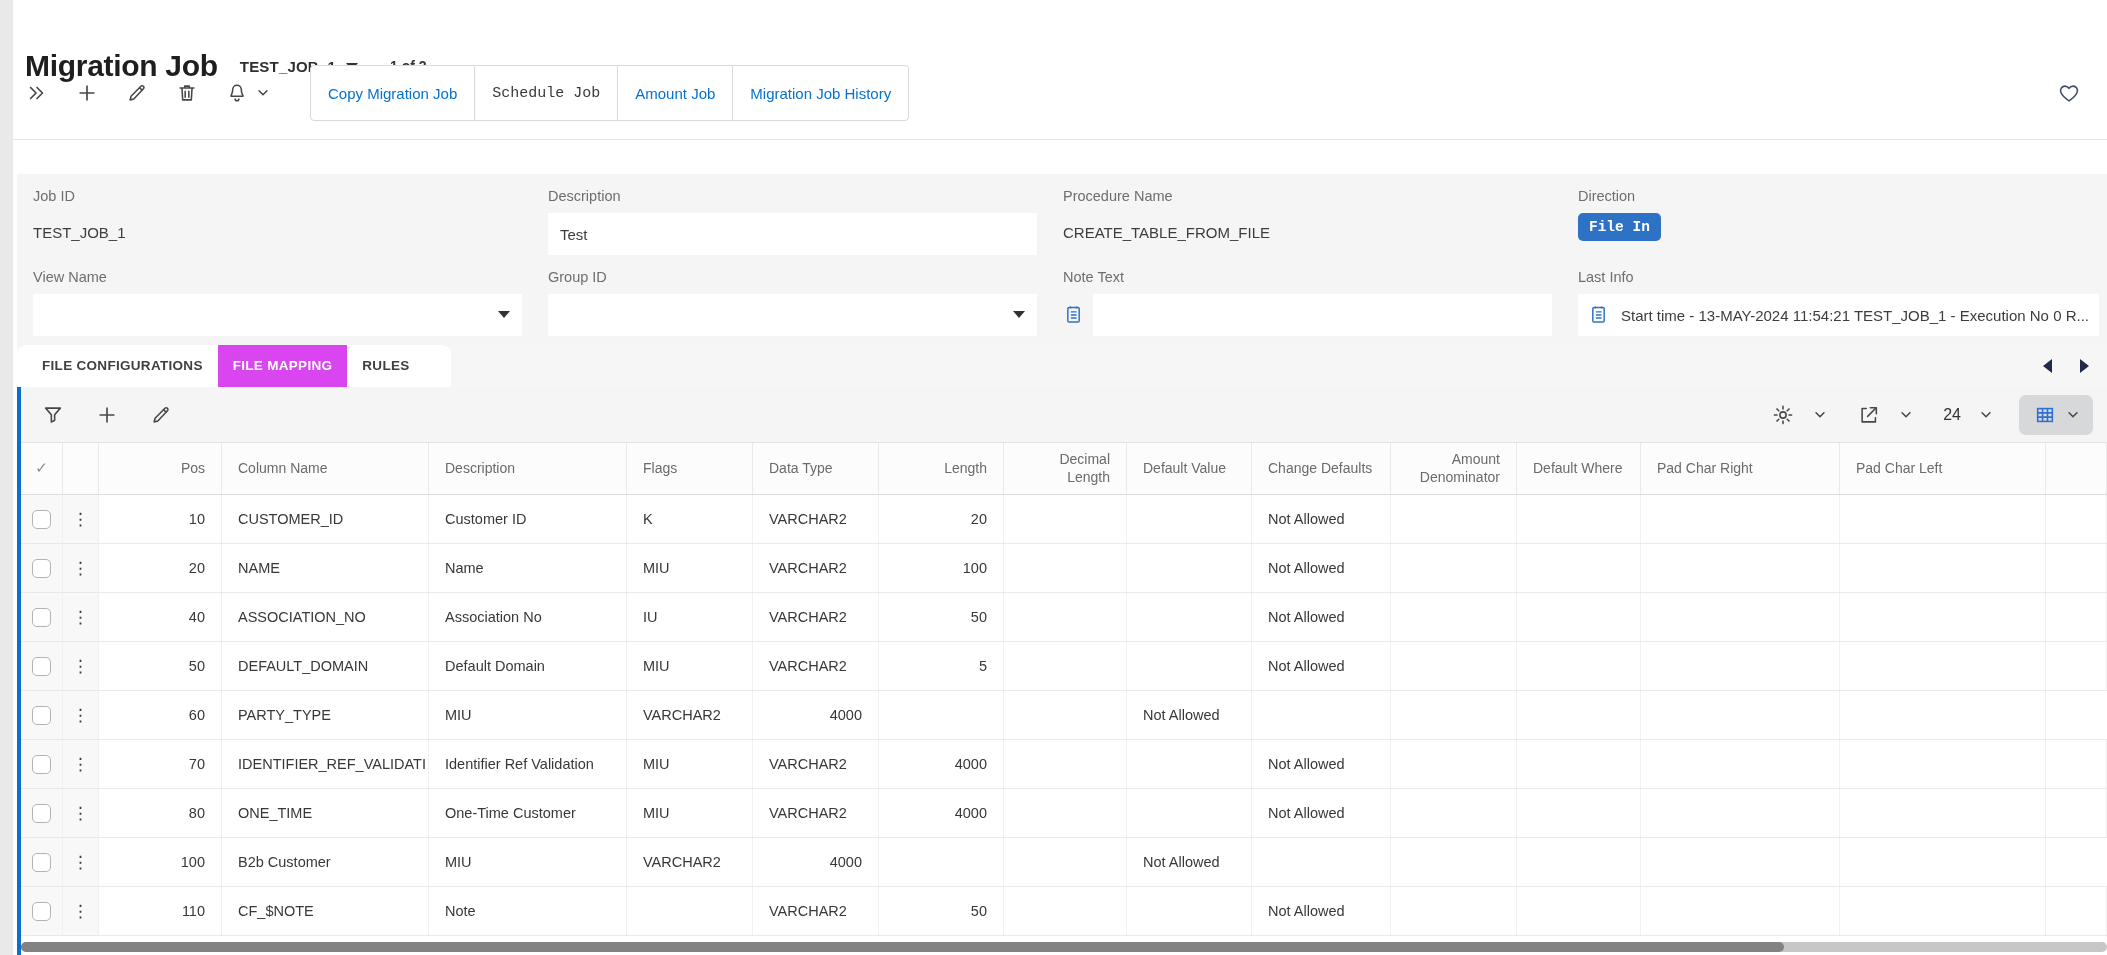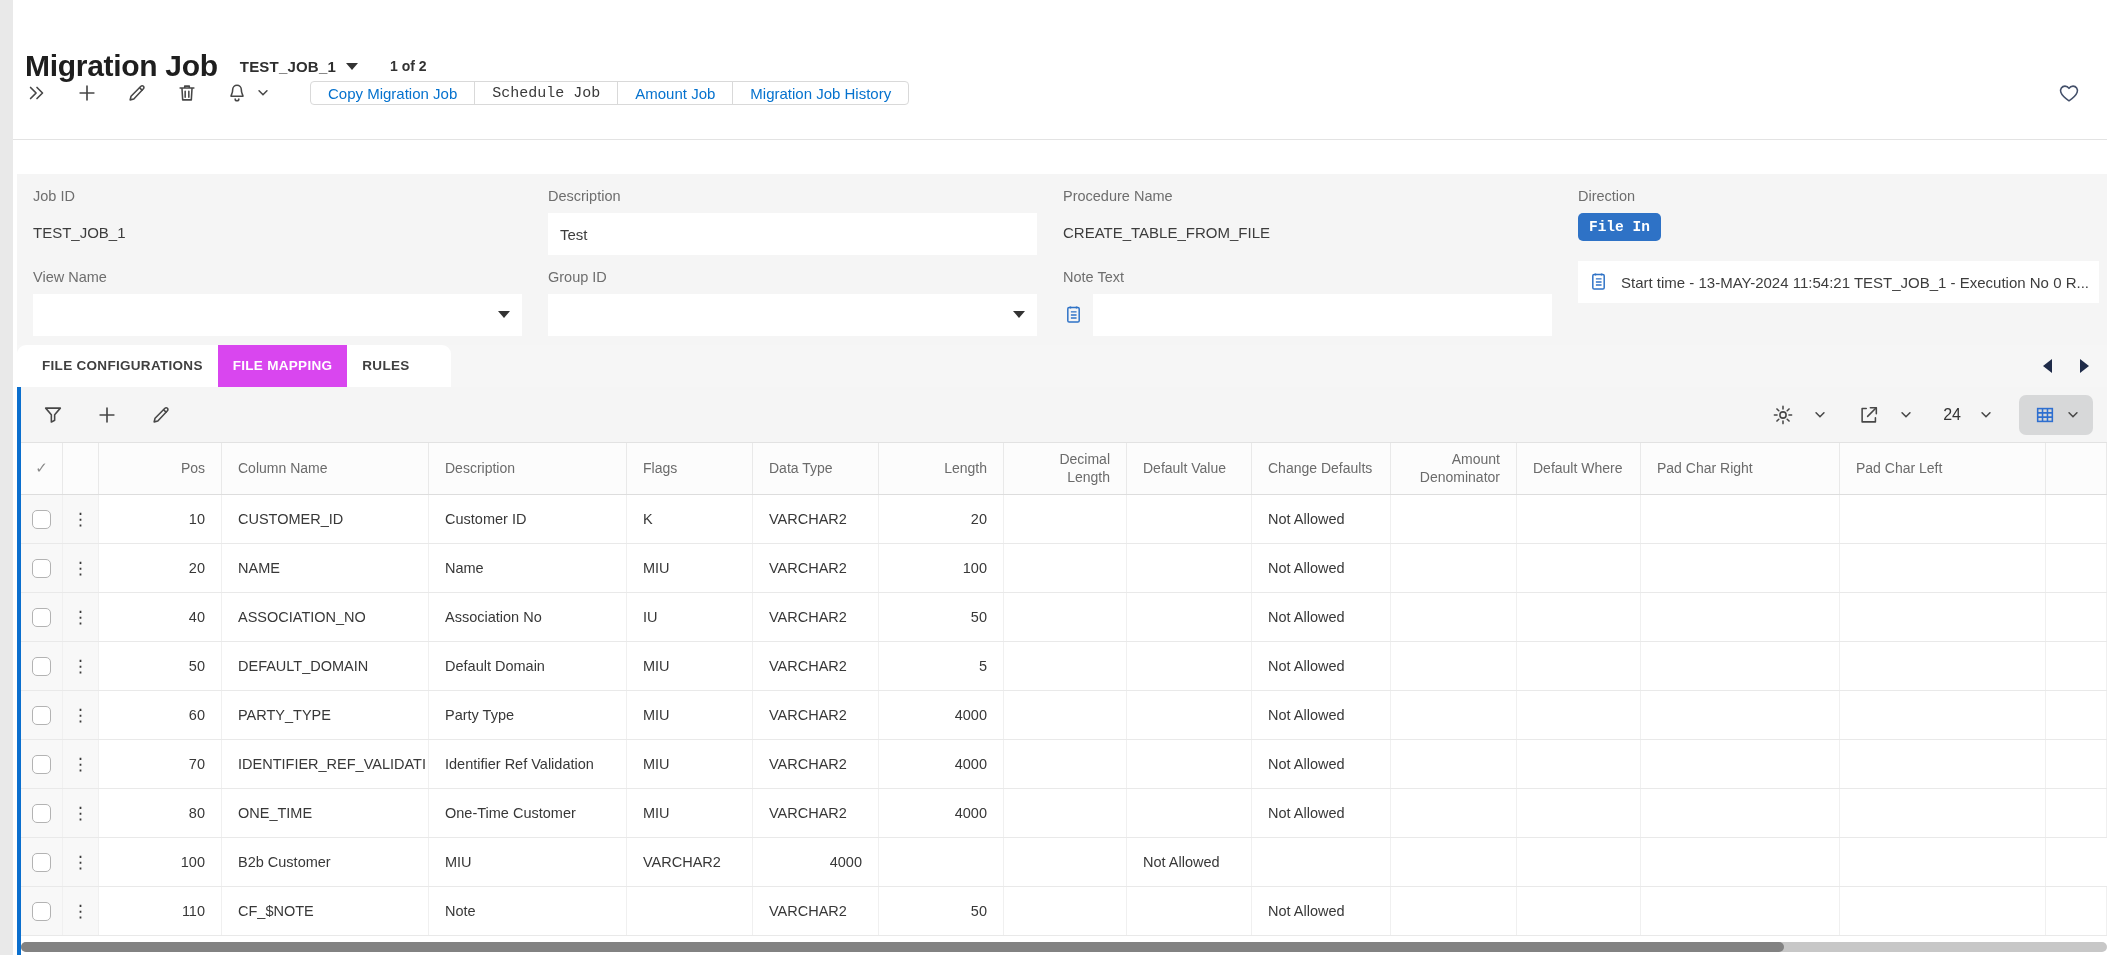--- a/index.html
+++ b/index.html
@@ -20,21 +20,21 @@
 
   .toolbar-row { position:absolute; top:70px; left:12px; right:0; height:46px; display:flex; align-items:center; }
   .tb-icon { width:24px; height:24px; color:#474747; display:flex; align-items:center; justify-content:center; cursor:pointer; }
   .tb-icon svg { width:22px; height:22px; }
   .icon-cluster { display:flex; align-items:center; gap:26px; }
   .bell-group { display:flex; align-items:center; gap:7px; }
   .chev { width:14px; height:14px; color:#474747; }
   .chev svg { width:14px; height:14px; }
 
   .btn-group { display:flex; margin-left:40px; }
-  .btn { height:24px; padding:0 17px; background:#fff; border:1px solid #d9d9d9; font-size:15px;
+  .btn { height:56px; padding:0 17px; background:#fff; border:1px solid #d9d9d9; font-size:15px;
     font-family:"Liberation Sans",sans-serif; display:flex; align-items:center; cursor:pointer; margin-left:-1px; }
   .btn:first-child { border-radius:4px 0 0 4px; margin-left:0; }
   .btn:last-child { border-radius:0 4px 4px 0; }
   .btn.link { color:#0572ce; }
   .btn.plain { color:#3a3a3a;font-family:Liberation Mono, monospace; }
 
   .fav { margin-left:auto; margin-right:26px; color:#44506a; }
   .fav svg { width:22px; height:22px; }
 
   .divider { position:absolute; top:139px; left:0; right:0; border-top:1px solid #e3e3e3; }
@@ -216,20 +216,21 @@
             <svg viewBox="0 0 24 24" fill="none" stroke="currentColor" stroke-width="1.7" stroke-linejoin="round">
                 <rect x="5.5" y="4" width="13" height="16.5" rx="1.5"></rect>
                 <path d="M9 9h6.5M9 12.5h6.5M9 16h6.5"></path>
                 <path d="M8.5 2.8v2.4M15.5 2.8v2.4"></path>
               </svg>
           </span>
           <div class="note-box"></div>
         </div>
       </div>
       <div class="field">
+        <label>Last Info</label>
         <div class="lastinfo-box">
           <span class="note-icon" style="margin-right:0;">
             <svg viewBox="0 0 24 24" fill="none" stroke="currentColor" stroke-width="1.7" stroke-linejoin="round">
                 <rect x="5.5" y="4" width="13" height="16.5" rx="1.5"></rect>
                 <path d="M9 9h6.5M9 12.5h6.5M9 16h6.5"></path>
                 <path d="M8.5 2.8v2.4M15.5 2.8v2.4"></path>
               </svg>
           </span>
           <span class="txt">Start time - 13-MAY-2024 11:54:21   TEST_JOB_1 - Execution No 0 R...</span>
         </div>
@@ -433,21 +434,20 @@
         </div>
         <div class="trow">
           <div class="cell center frozen">
             <span class="checkbox"></span>
           </div>
           <div class="cell center frozen">
             <span class="kebab">⋮</span>
           </div>
           <div class="cell r">60</div>
           <div class="cell">PARTY_TYPE</div>
-          <div class="cell">Party Type</div>
           <div class="cell">MIU</div>
           <div class="cell">VARCHAR2</div>
           <div class="cell r">4000</div>
           <div class="cell r"></div>
           <div class="cell"></div>
           <div class="cell">Not Allowed</div>
           <div class="cell r"></div>
           <div class="cell"></div>
           <div class="cell"></div>
           <div class="cell"></div>

